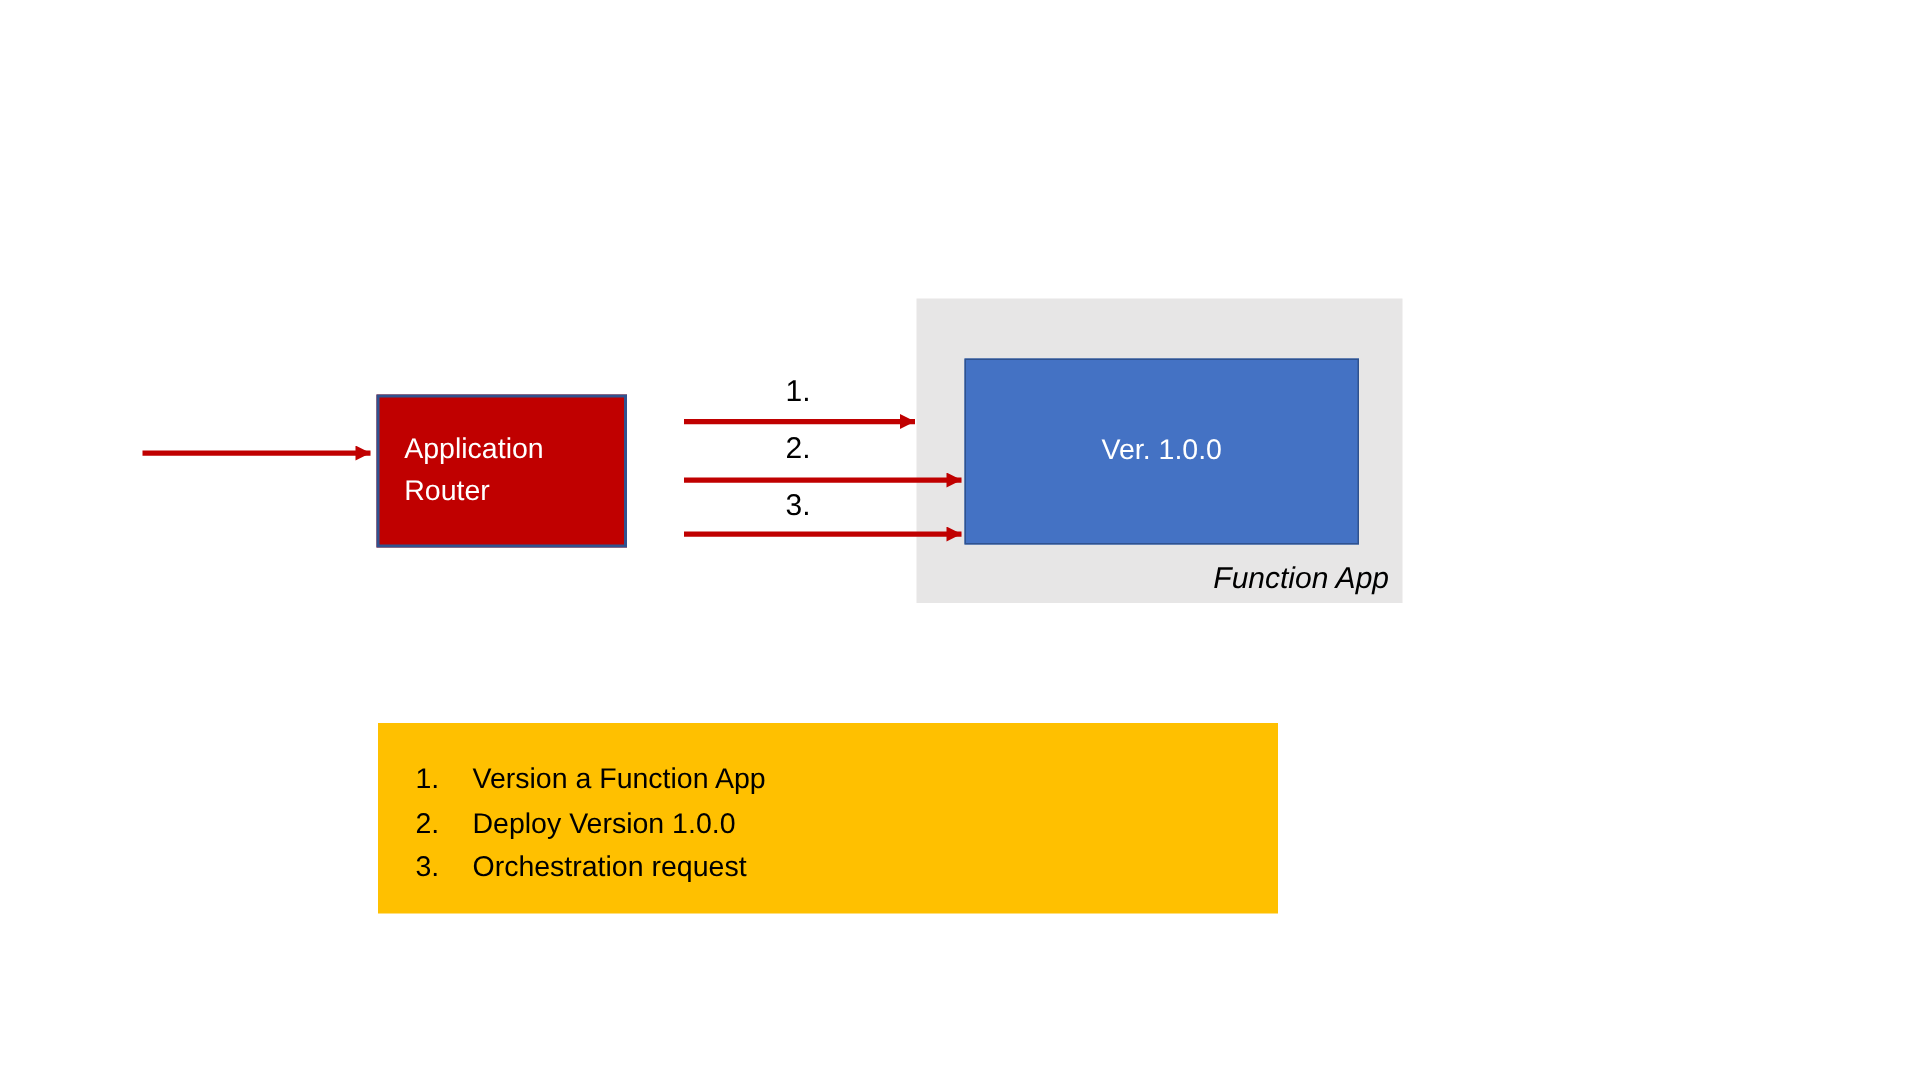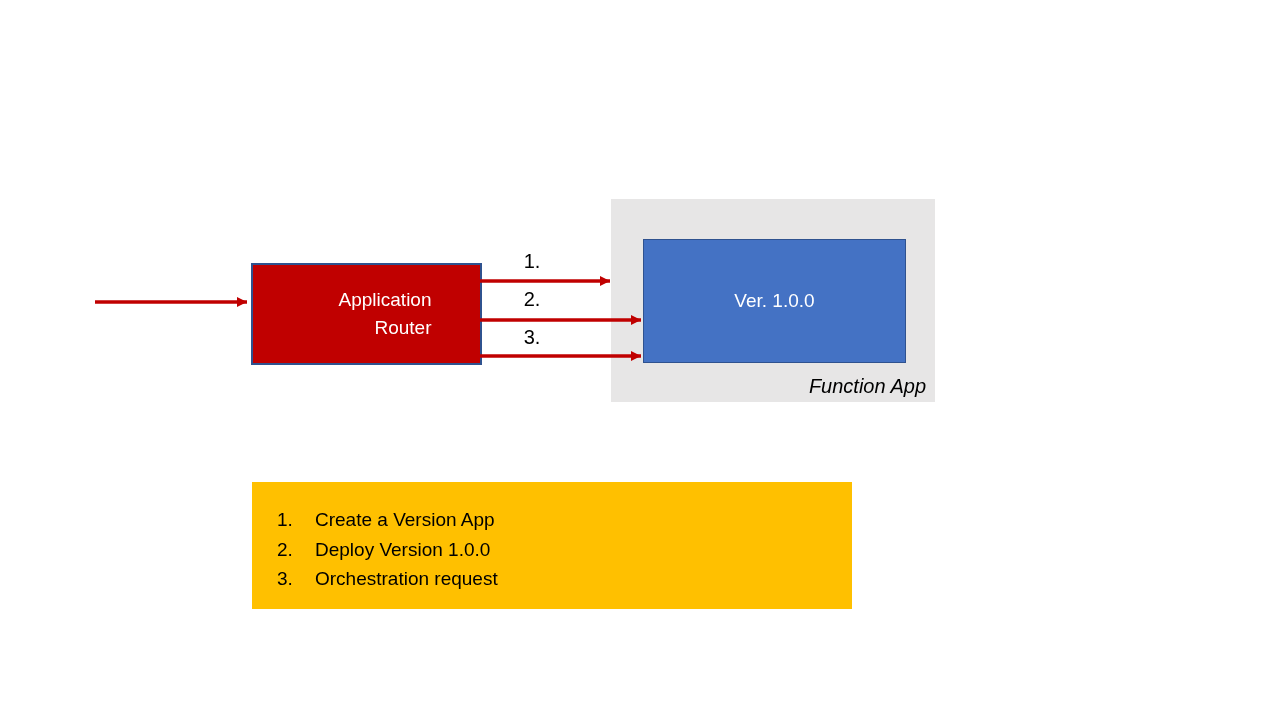--- a/index.html
+++ b/index.html
@@ -49,25 +49,25 @@
   }
   .version-box-label {
     color: #ffffff;
     font-size: 19px;
   }
 
   
   .router-box {
     position: absolute;
     left: 251px; top: 263px;
-    width: 231px; height: 102px;
+    width: 167px; height: 102px;
     background: #C00000;
     border: 2px solid #2F528F;
     display: flex; align-items: center; justify-content: center;
-    text-align: right;
+    text-align: left;
   }
   .router-box-label {
     color: #ffffff;
     font-size: 19px;
     line-height: 28px;
     max-width: 130px;       
   }
 
   
   .arrow-num {
@@ -130,21 +130,21 @@
     <line x1="456" y1="356" x2="641" y2="356" stroke="#C00000" stroke-width="3.5" marker-end="url(#ah)"></line>
   </svg>
 
   <span class="arrow-num arrow-num-1">1.</span>
   <span class="arrow-num arrow-num-2">2.</span>
   <span class="arrow-num arrow-num-3">3.</span>
 
   <div class="legend-box">
     <div class="legend-row">
       <span class="legend-num">1.</span>
-      <span class="legend-text">Create a Version App</span>
+      <span class="legend-text">Version a Function App</span>
     </div>
     <div class="legend-row">
       <span class="legend-num">2.</span>
       <span class="legend-text">Deploy Version 1.0.0</span>
     </div>
     <div class="legend-row">
       <span class="legend-num">3.</span>
       <span class="legend-text">Orchestration request</span>
     </div>
   </div>

